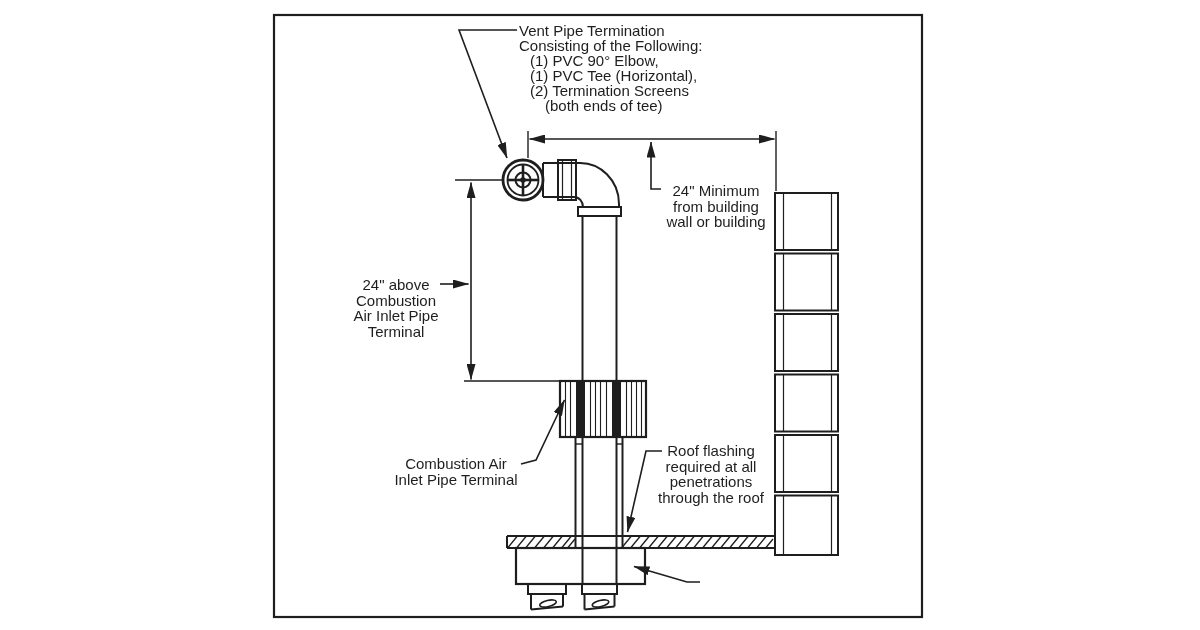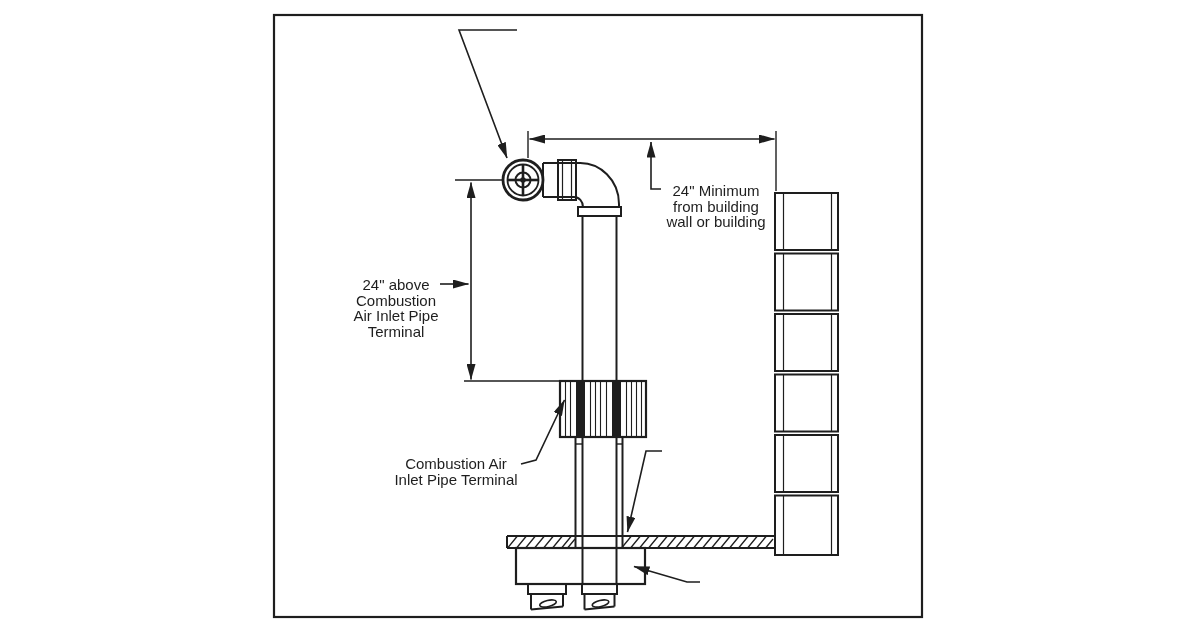--- a/index.html
+++ b/index.html
@@ -175,34 +175,48 @@
 
     <g>
       <polyline class="stroke" points="662,451 646,451 627.5,532" stroke-width="1.6" marker-end="url(#arr)"></polyline>
     </g>
 
     <g>
       <polyline class="stroke" points="700,582 687,582 634,566.5" stroke-width="1.6" marker-end="url(#arr)"></polyline>
     </g>
   </svg>
 
+  <div class="lbl tight" style="left:519px;top:23px;">
+    <div>Vent Pipe Termination</div>
+    <div>Consisting of the Following:</div>
+    <div class="ind1">(1) PVC 90° Elbow,</div>
+    <div class="ind1">(1) PVC Tee (Horizontal),</div>
+    <div class="ind1">(2) Termination Screens</div>
+    <div class="ind2">(both ends of tee)</div>
+  </div>
 
   <div class="lbl center" style="left:640px;top:183px;width:152px;">
     <div>24" Minimum</div>
     <div>from building</div>
     <div>wall or building</div>
   </div>
 
   <div class="lbl center" style="left:331px;top:277px;width:130px;">
     <div>24" above</div>
     <div>Combustion</div>
     <div>Air Inlet Pipe</div>
     <div>Terminal</div>
   </div>
 
   <div class="lbl center" style="left:386px;top:456px;width:140px;">
     <div>Combustion Air</div>
     <div>Inlet Pipe Terminal</div>
   </div>
 
+  <div class="lbl center" style="left:641px;top:443px;width:140px;">
+    <div>Roof flashing</div>
+    <div>required at all</div>
+    <div>penetrations</div>
+    <div>through the roof</div>
+  </div>
 
 
 </div>
 
 </body></html>

